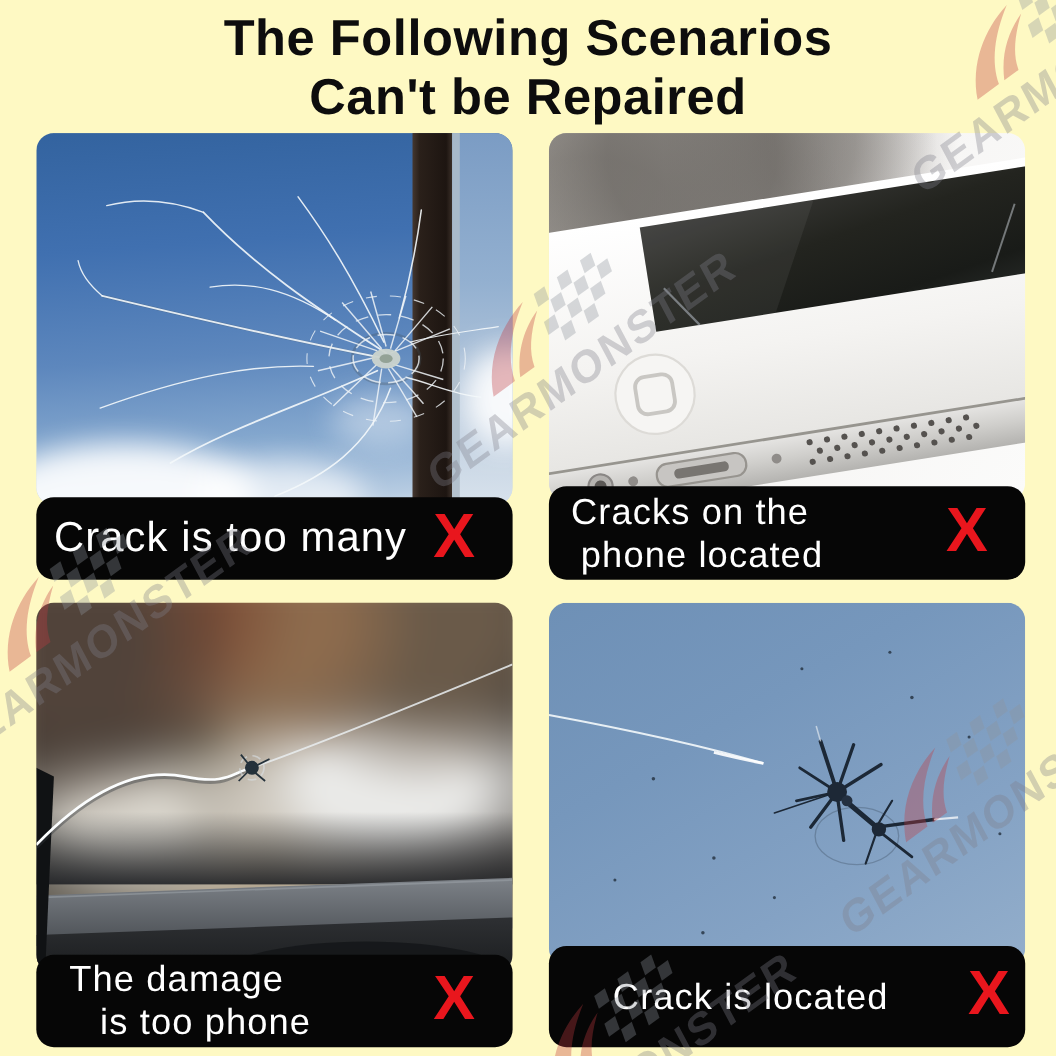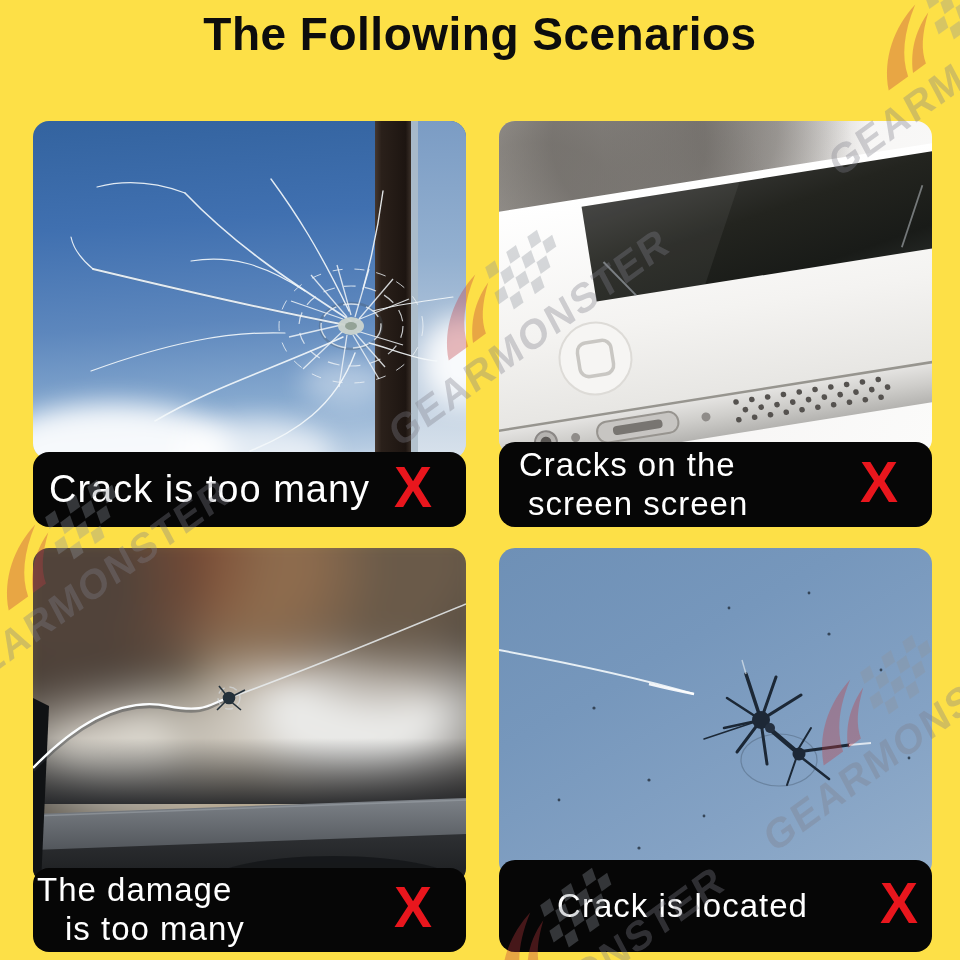--- a/index.html
+++ b/index.html
@@ -1,17 +1,17 @@
 <!DOCTYPE html>
 <html><head>
 <meta charset="utf-8">
 <style>
   html,body{margin:0;padding:0;background:#eef1f6;}
   body{width:960px;height:960px;font-family:"Liberation Sans",sans-serif;-webkit-font-smoothing:antialiased;}
-  #canvas{position:relative;width:960px;height:960px;background:#fde047;overflow:hidden;}
+  #canvas{position:relative;width:960px;height:960px;background:#fef9c3;overflow:hidden;}
   .abs{position:absolute;}
 
   
   .title{position:absolute;left:0;top:8px;width:960px;text-align:center;color:#0d0d0d;
          font-weight:bold;font-size:46px;line-height:1.17;letter-spacing:.5px;}
 
   
   .card{position:absolute;width:433px;}
   .card.tl{left:33px;top:121px;height:406px;text-align:center;}
   .card.tr{left:499px;top:121px;height:406px;}
@@ -25,21 +25,21 @@
 
   .caption{position:absolute;left:0;right:0;bottom:0;background:#060606;border-radius:16px;
            display:flex;align-items:center;color:#fff;z-index:3;}
   .tl .caption{height:75px;}
   .tr .caption{height:85px;}
   .bl .caption{height:84px;}
   .br .caption{height:92px;}
   .cap-lines{letter-spacing:1px;}
   .tl .cap-lines{padding-left:16px;font-size:38px;}
   .tr .cap-lines{padding-left:20px;font-size:33px;line-height:1.17;}
-  .bl .cap-lines{padding-left:4px;font-size:33px;line-height:1.17;}
+  .bl .cap-lines{padding-left:30px;font-size:33px;line-height:1.17;}
   .br .cap-lines{width:100%;text-align:center;padding-right:66px;font-size:33px;line-height:1.17;}
   .tr .cap-line.l2{margin-left:9px;}
   .bl .cap-line.l2{margin-left:28px;}
   .xmark{position:absolute;right:34px;top:50%;transform:translateY(-54%);
          font-size:57px;font-weight:bold;color:#e9161d;line-height:1;}
   .br .xmark{right:14px;}
 
   
   .sky-main{position:absolute;inset:0;
     background:linear-gradient(176deg,#33639f 0%,#4070b0 30%,#5d87bd 58%,#86a9cf 80%,#b7cce2 95%,#d3e0ec 100%);}
@@ -76,20 +76,21 @@
   .wm-text{font-size:40px;font-weight:bold;color:#7f7f8a;letter-spacing:2px;
            transform:skewX(-8deg);white-space:nowrap;}
 </style>
 </head>
 <body>
 
 <div id="canvas">
 
   <div class="title">
     <div>The Following Scenarios</div>
+    <div>Can't be Repaired</div>
   </div>
 
   <div class="card tl">
     <div class="photo">
       <div class="sky-main"></div>
       <div class="sky-right"></div>
       <div class="cloud" style="left:-40px;top:282px;width:240px;height:95px;opacity:.9"></div>
       <div class="cloud" style="left:140px;top:298px;width:160px;height:70px;opacity:.65"></div>
       <div class="cloud" style="left:388px;top:195px;width:80px;height:90px;opacity:.9"></div>
       <div class="cloud" style="left:268px;top:238px;width:90px;height:46px;opacity:.4"></div>
@@ -232,21 +233,21 @@
           </g>
           <polygon points="470,60 590,60 600,140 520,150" fill="#dfe5ea" opacity=".16"></polygon>
           <path d="M515,156 Q560,230 600,320" stroke="#c2c7cc" stroke-width="2" fill="none" opacity=".6"></path>
           <path d="M130,156 L103,118" stroke="#9aa0a6" stroke-width="2" fill="none" opacity=".7"></path>
         </g>
       </svg>
     </div>
     <div class="caption">
       <div class="cap-lines">
         <div class="cap-line">Cracks on the</div>
-        <div class="cap-line l2">screen screen</div>
+        <div class="cap-line l2">phone located</div>
       </div>
       <span class="xmark">X</span>
     </div>
   </div>
 
   <div class="card bl">
     <div class="photo">
       <div class="street-blur"></div>
       <svg class="abs" style="left:0;top:0" width="433" height="336" viewBox="0 0 433 336">
         <defs>
@@ -278,21 +279,21 @@
           <path d="M196,150 L212,142"></path>
             <path d="M196,152 L208,162"></path>
           <path d="M194,152 L184,162"></path>
             <path d="M194,148 L186,138"></path>
         </g>
       </svg>
     </div>
     <div class="caption">
       <div class="cap-lines">
         <div class="cap-line">The damage</div>
-        <div class="cap-line l2">is too many</div>
+        <div class="cap-line l2">is too phone</div>
       </div>
       <span class="xmark">X</span>
     </div>
   </div>
 
   <div class="card br">
     <div class="photo">
       <div class="sky-br"></div>
       <svg class="abs" style="left:0;top:0" width="433" height="330" viewBox="0 0 433 330">
         <path d="M0,102 C70,115 140,130 195,146" stroke="#f4f8fb" stroke-width="2" fill="none" opacity=".9"></path>

